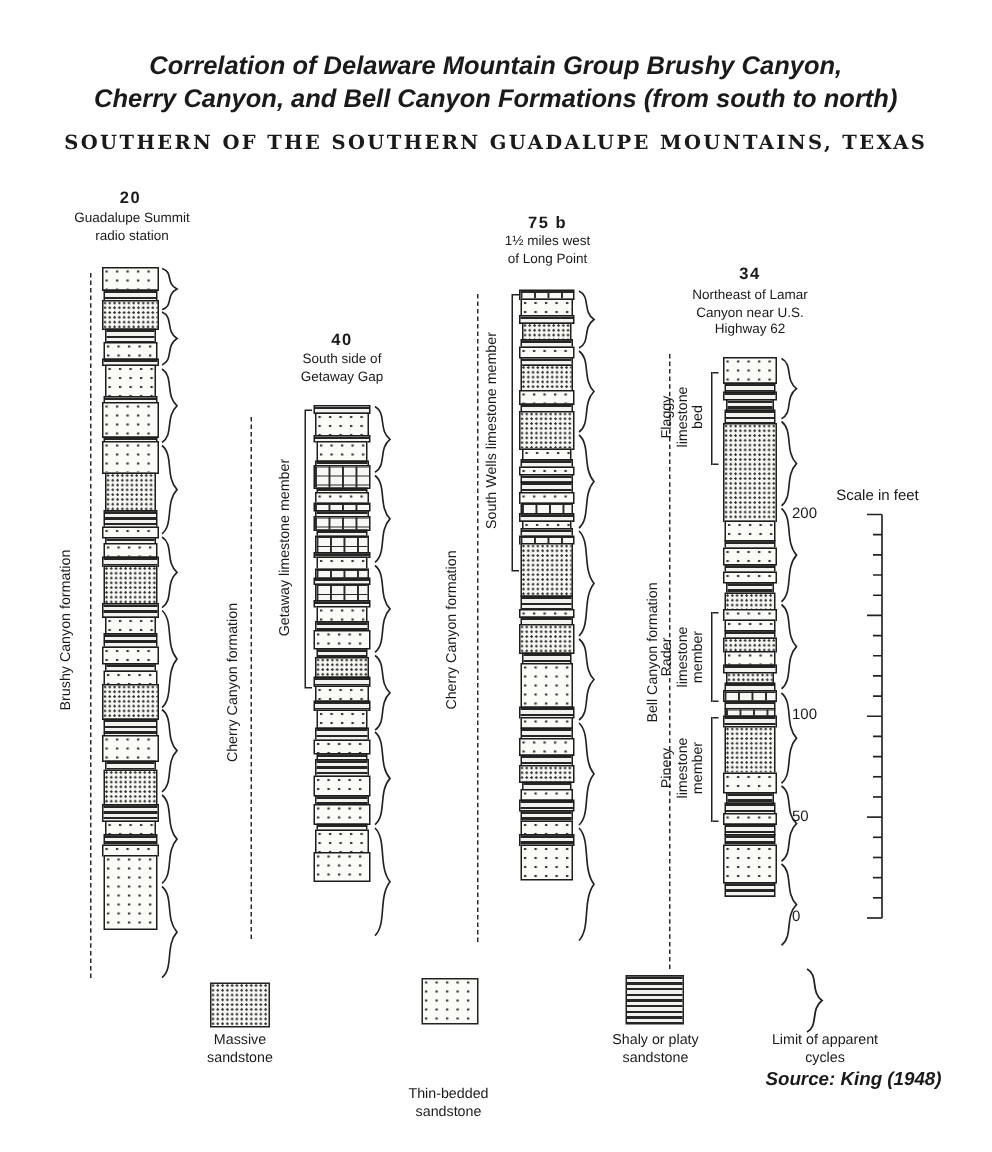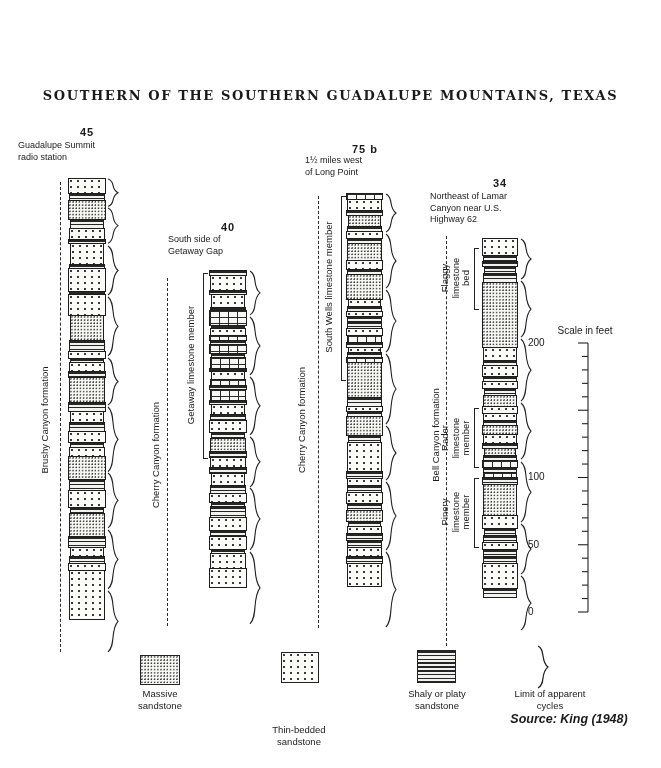--- a/index.html
+++ b/index.html
@@ -4,21 +4,21 @@
 <style>
   html,body{margin:0;padding:0;background:#fff;}
   #canvas{position:relative;width:661px;height:768px;margin:0 auto;background:#fff;
           font-family:"Liberation Sans",sans-serif;color:#1a1a1a;overflow:hidden;}
   .abs{position:absolute;}
   .title{left:0;right:0;top:33px;text-align:center;font-style:italic;font-weight:700;
          font-size:17px;line-height:1.32;font-family:"Liberation Sans",sans-serif;}
   .subtitle{left:0;right:0;top:88px;text-align:center;font-family:"DejaVu Serif",serif;
             font-size:13px;font-weight:600;letter-spacing:1.6px;}
   .colnum{text-align:center;font-size:11px;font-weight:600;letter-spacing:1px;}
-  .colhdr{font-size:9px;line-height:1.3;}
+  .colhdr{text-align:center;font-size:9px;line-height:1.3;}
   .rot{position:absolute;transform:translate(-50%,-50%) rotate(-90deg);white-space:nowrap;
        font-size:9.5px;text-align:center;line-height:1.12;}
   .rail{position:absolute;width:0;border-left:1.2px dashed #2a2a2a;}
   .mbracket{position:absolute;width:5px;border-left:1px solid #222;}
   .mbracket::before,.mbracket::after{content:'';position:absolute;left:0;width:4px;height:0;border-top:1px solid #222;}
   .mbracket::before{top:0;} .mbracket::after{bottom:0;}
   .beds{position:absolute;display:flex;flex-direction:column;align-items:center;}
   .bed{box-sizing:border-box;border:1px solid #1d1d1d;}
   .bed+.bed{margin-top:-1px;}
   .p-m{background-color:#f7f7f3;background-image:radial-gradient(circle at 1px 1px,#3a3a3a 0.7px,transparent 0.95px);background-size:3.2px 3.2px;}
@@ -33,23 +33,24 @@
   .leglabel{position:absolute;text-align:center;font-size:9.5px;line-height:1.25;}
   .scalelabels{font-size:10px;width:26px;}
   .scaletitle{font-size:10px;text-align:center;width:90px;}
   .source{font-style:italic;font-weight:600;font-size:12.5px;text-align:center;}
 </style>
 </head>
 <body>
 
 <div id="canvas">
 
+  <div class="abs title">Correlation of Delaware Mountain Group Brushy Canyon,<br>Cherry Canyon, and Bell Canyon Formations (from south to north)</div>
   <div class="abs subtitle">SOUTHERN OF THE SOUTHERN GUADALUPE MOUNTAINS, TEXAS</div>
 
-  <div class="abs colnum" style="left:68px;width:38px;top:126px">45</div>
+  <div class="abs colnum" style="left:68px;width:38px;top:126px">20</div>
   <div class="abs colhdr" style="left:18px;width:140px;top:140px">Guadalupe Summit<br>radio station</div>
   <div class="rail" style="left:60px;top:182px;height:470px"></div>
   <div class="rot" style="left:45px;top:420px">Brushy Canyon formation</div>
   <div class="beds" style="left:68px;top:178px;width:38px">
       <div class="bed p-t" style="height: 16px; width: 100%;"></div>
       <div class="bed p-s" style="height: 8px; width: 93%;"></div>
       <div class="bed p-m" style="height: 20px; width: 98%;"></div>
       <div class="bed p-s" style="height: 10px; width: 90%;"></div>
       <div class="bed p-t" style="height: 12px; width: 96%;"></div>
       <div class="bed p-s" style="height: 5px; width: 100%;"></div>

